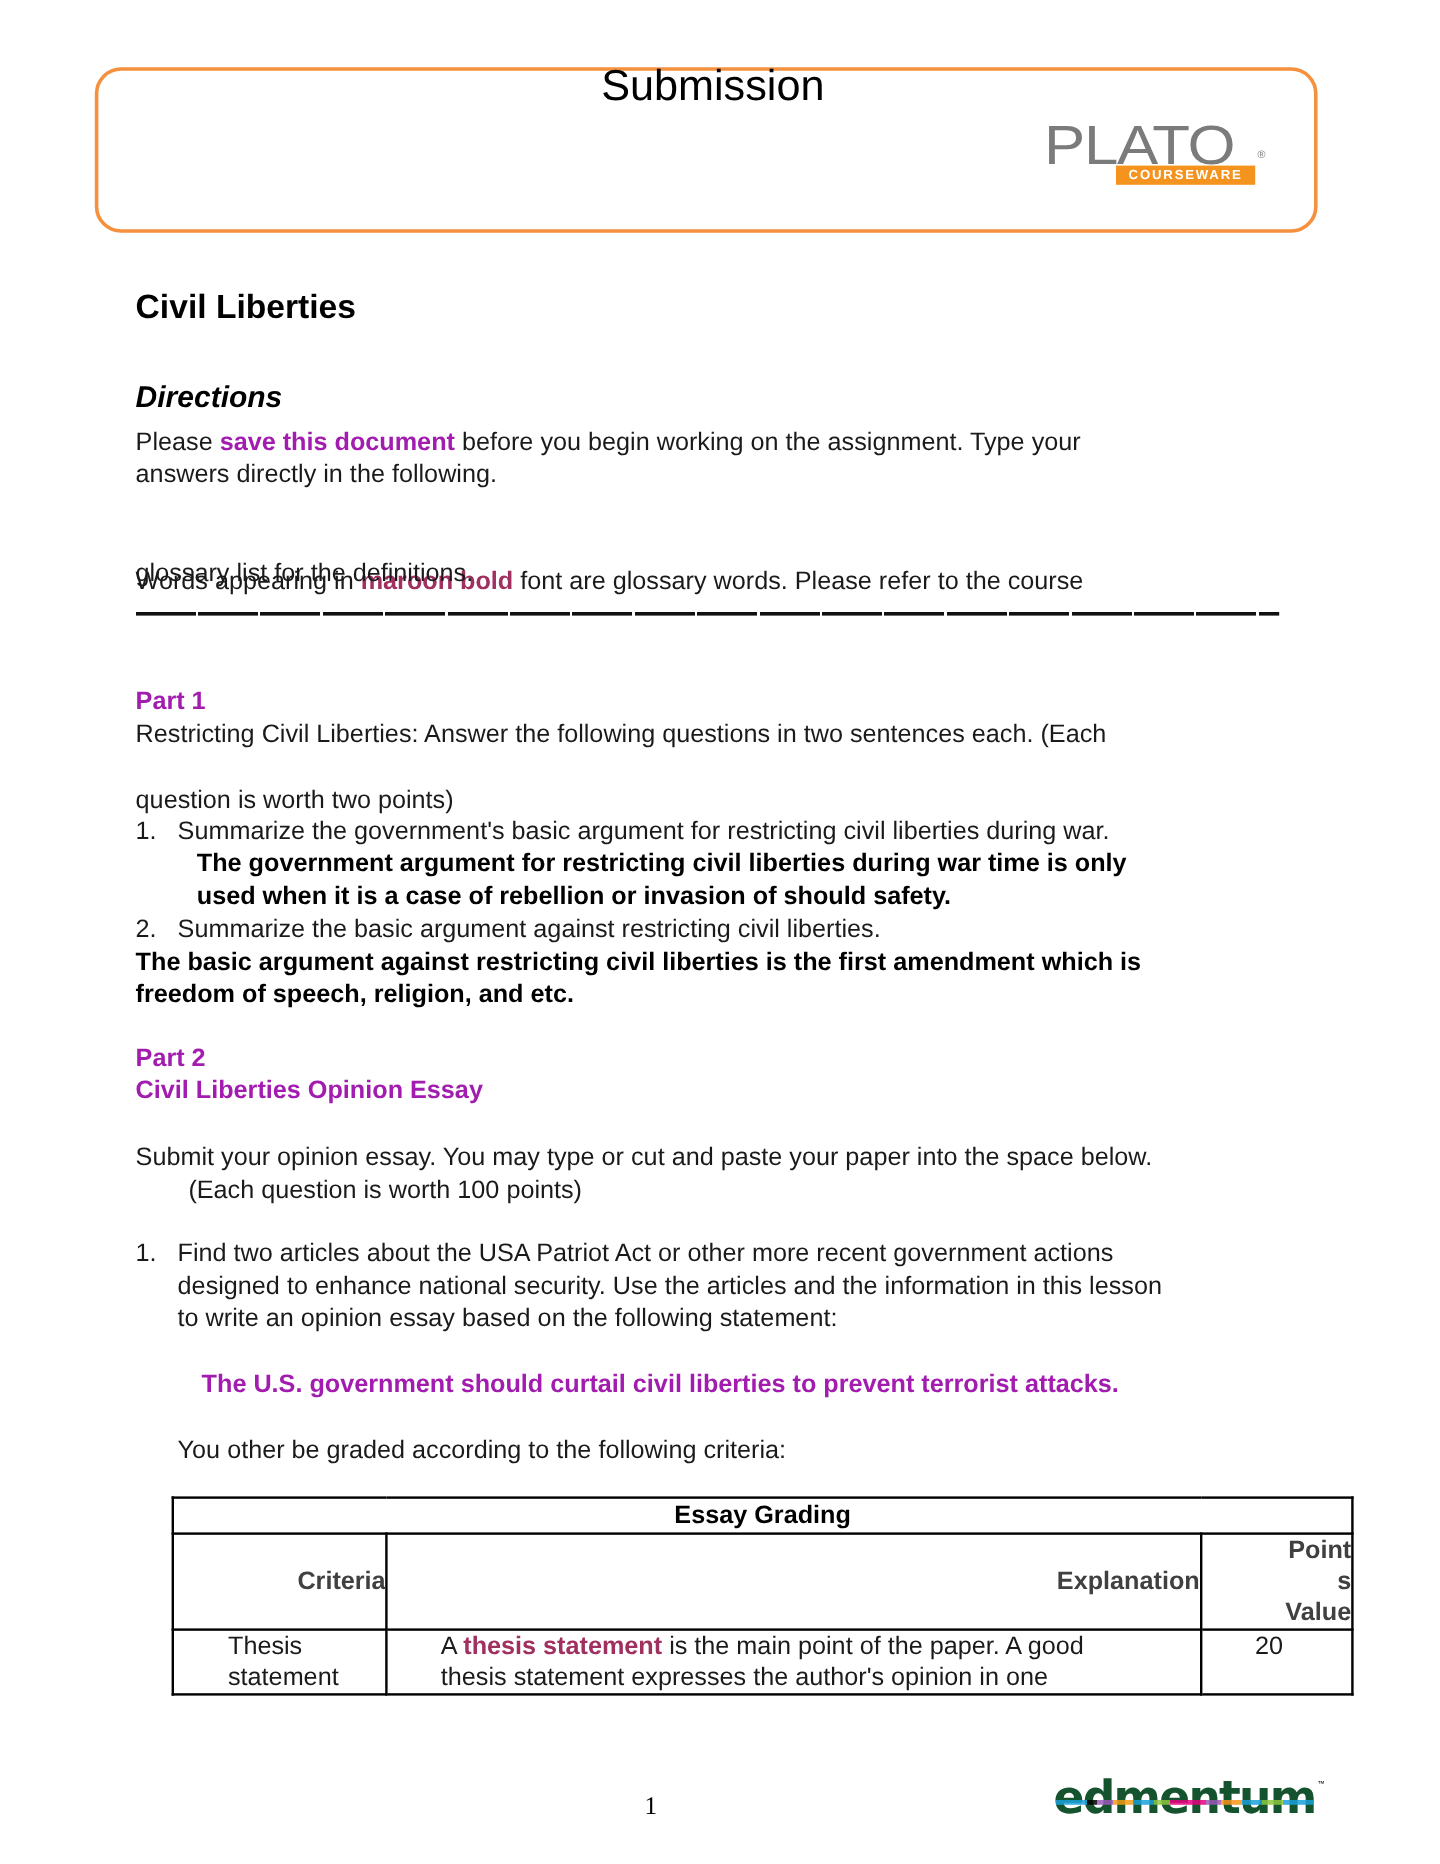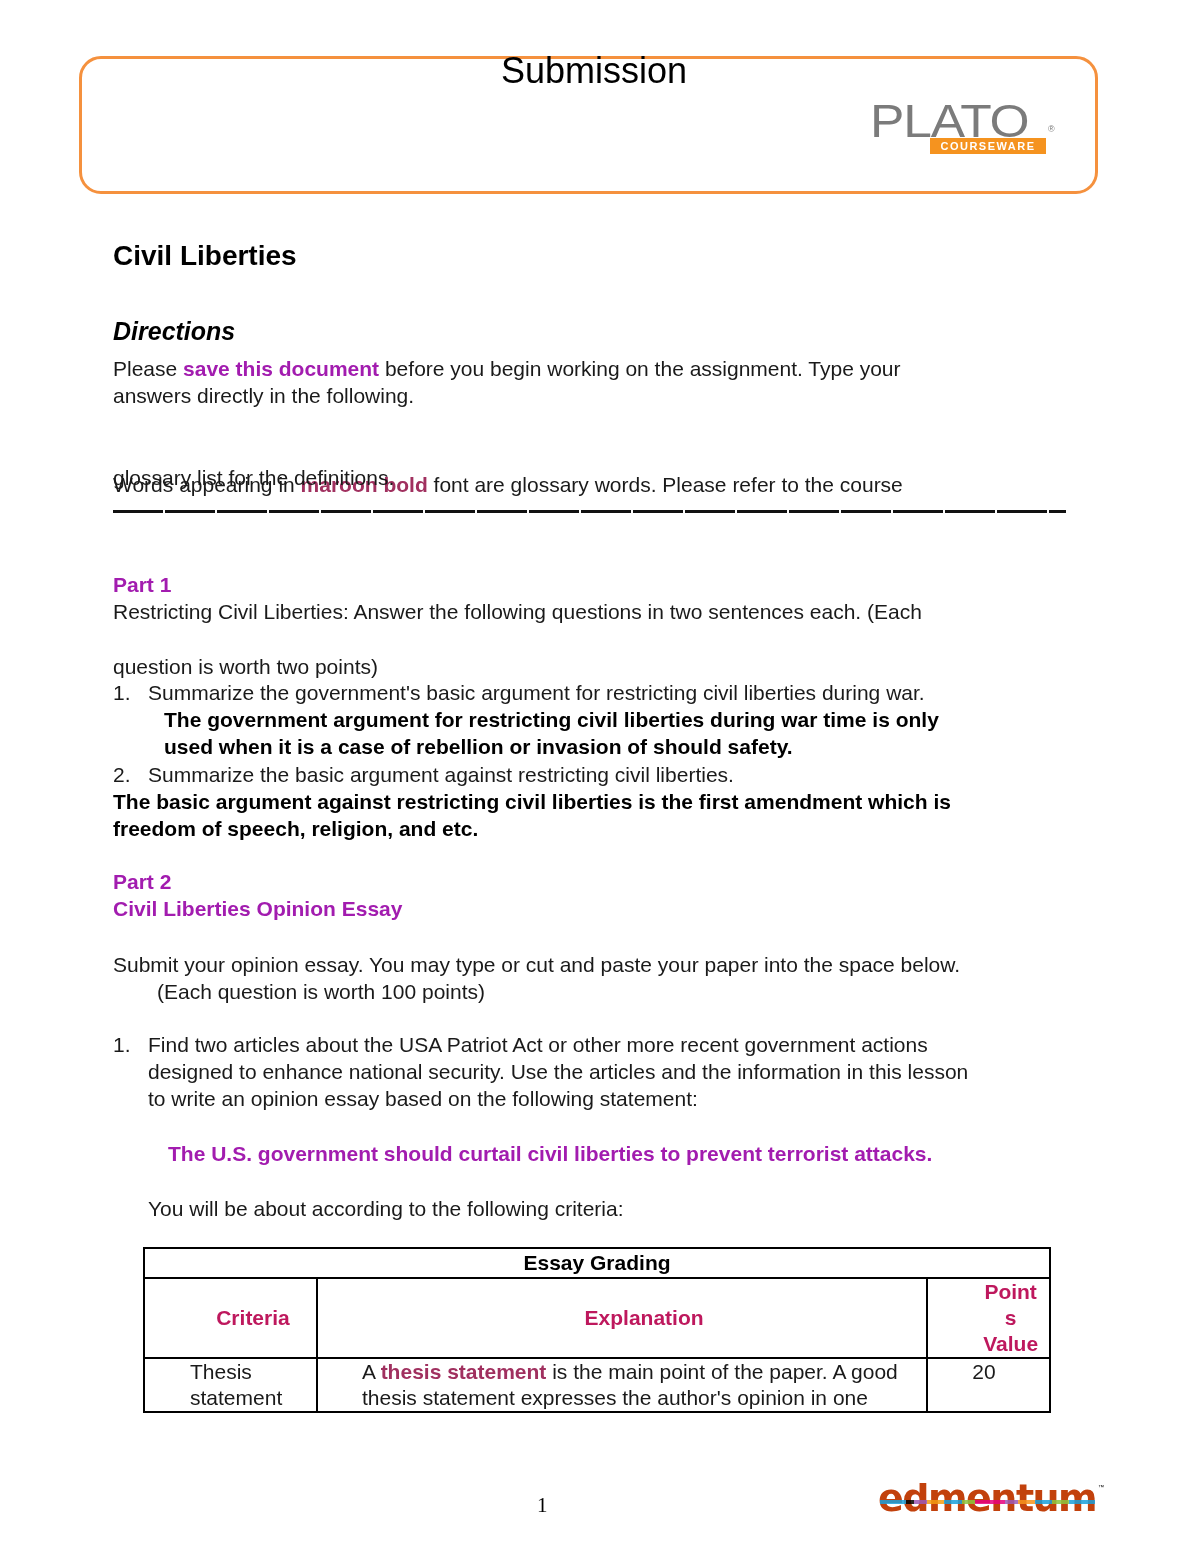--- a/index.html
+++ b/index.html
@@ -35,38 +35,38 @@
     .directions { font-size: 25px; font-weight: bold; font-style: italic; top: 317px; }
     .b { font-weight: bold; color: #a21caf; }
     .maroon { color: #a0305f; font-weight: bold; }
     .separator {
       position: absolute; left: 113px; top: 510px; width: 953px; height: 3px;
       background: repeating-linear-gradient(90deg, #111 0, #111 50px, #fff 50px, #fff 52px);
     }
     .list-num { display: inline-block; width: 35px; }
     .answer { font-weight: bold; color: #000; font-size: 21px; line-height: 27px; }
     table.grading {
-      position: absolute; left: 143px; top: 1247px; width: 908px;
+      position: absolute; left: 143px; top: 1247px; width: 985px;
       border-collapse: collapse; font-size: 21px; line-height: 26px; color: #1a1a1a;
     }
     table.grading td, table.grading th {
       border: 2px solid #000; padding: 0; vertical-align: middle;
     }
     table.grading .caption-cell { text-align: center; font-weight: bold; height: 28px; line-height: 28px; color: #000; }
-    table.grading .hdr { font-weight: bold; color: #be185d; text-align: center; height: 78px; }
+    table.grading .hdr { font-weight: bold; color: #404040; text-align: right; height: 78px; }
     .col1 { width: 178px; padding-left: 45px !important; box-sizing: border-box; }
     .col2 { width: 677px; padding-left: 44px !important; box-sizing: border-box; }
     .col3 { width: 126px; padding-left: 44px !important; box-sizing: border-box; }
     .page-num {
       position: absolute; left: 537px; top: 1493px; font-family: "Liberation Serif", serif; font-size: 21px;
     }
     .edmentum { position: absolute; left: 878px; top: 1478px; width: 225px; height: 40px; }
     .edm-word {
       font-family: "DejaVu Sans", sans-serif; font-weight: bold; font-size: 38px; line-height: 40px;
-      letter-spacing: -1.5px; color: #c2410c; position: relative; z-index: 1;
+      letter-spacing: -1.5px; color: #14532d; position: relative; z-index: 1;
     }
     .edm-stripe {
       position: absolute; left: 2px; top: 22px; width: 215px; height: 4px; z-index: 2;
       background: linear-gradient(90deg, #1aa0dc 0 12%, #000 12% 16%, #9b59b6 16% 22%, #f39c12 22% 30%, #1aa0dc 30% 38%, #8cc63f 38% 44%, #e6007e 44% 58%, #9b59b6 58% 64%, #f7941d 64% 72%, #1aa0dc 72% 80%, #8cc63f 80% 88%, #1aa0dc 88% 100%);
       mix-blend-mode: normal; opacity: 0.85;
     }
     .edm-tm { position: absolute; left: 220px; top: 6px; font-size: 6px; }
   </style>
 </head>
 <body>
@@ -115,21 +115,21 @@
   <div class="abs t16" style="top:951px;">Submit your opinion essay. You may type or cut and paste your paper into the space below.</div>
   <div class="abs t16" style="top:978px;margin-left:44px;">(Each question is worth 100 points)</div>
 
   <div class="abs t16" style="top:1031px;">
     <span class="list-num">1.</span><span>Find two articles about the USA Patriot Act or other more recent government actions</span>
   </div>
   <div class="abs t16" style="top:1058px; left:35px;">designed to enhance national security. Use the articles and the information in this lesson</div>
   <div class="abs t16" style="top:1085px; left:35px;">to write an opinion essay based on the following statement:</div>
 
   <div class="abs t16 b" style="top:1140px; left:55px;">The U.S. government should curtail civil liberties to prevent terrorist attacks.</div>
-  <div class="abs t16" style="top:1195px; left:35px;">You will be about according to the following criteria:</div>
+  <div class="abs t16" style="top:1195px; left:35px;">You other be graded according to the following criteria:</div>
 </div>
 
 <div class="separator"></div>
 
 <table class="grading">
   <tbody>
       <tr>
     <td colspan="3" class="caption-cell">Essay Grading</td>
   </tr>
   <tr>

